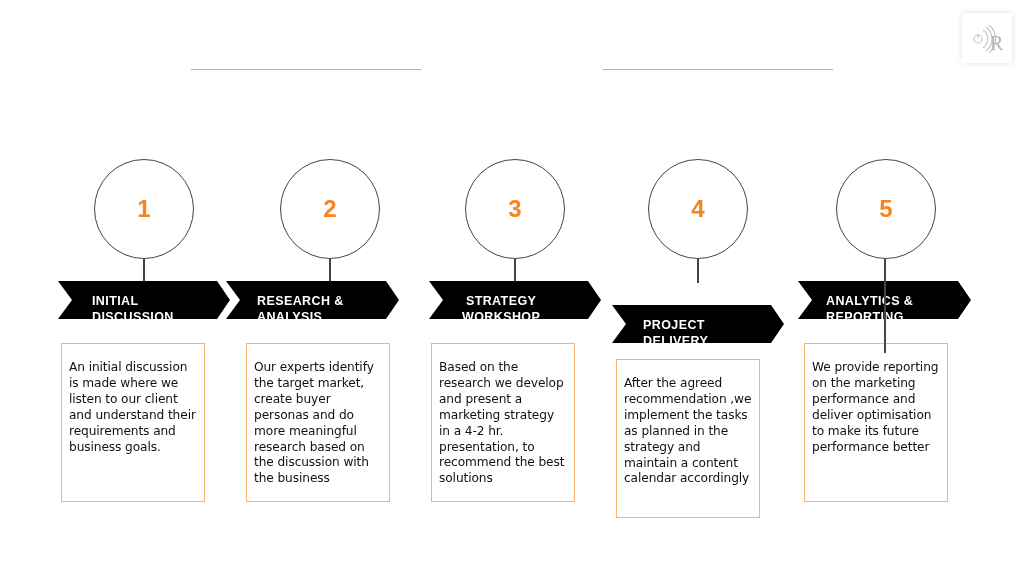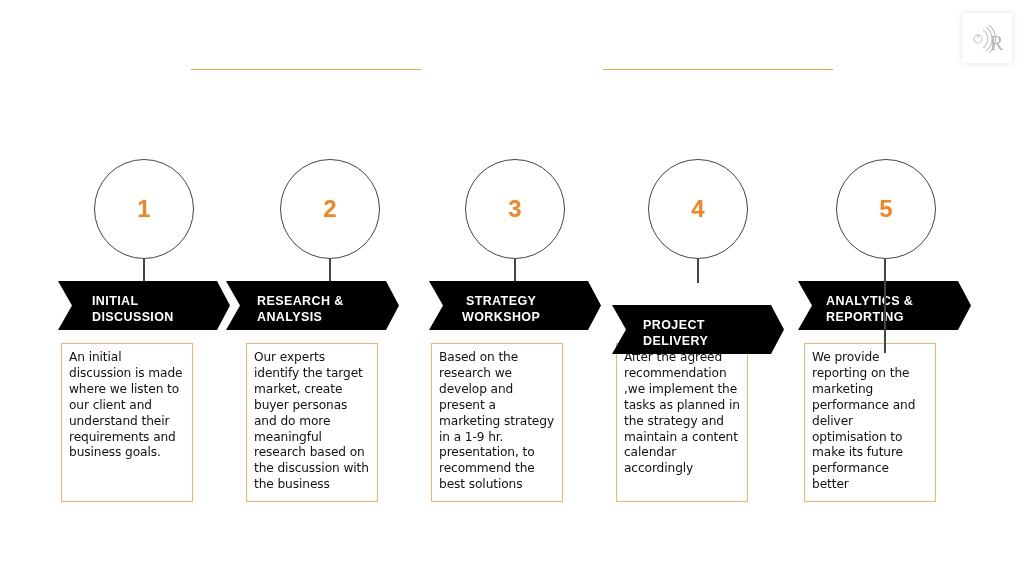--- a/index.html
+++ b/index.html
@@ -29,33 +29,33 @@
       display: flex; align-items: center; justify-content: center;
       top: 159px; z-index: 2;
     }
     .circle-num {
       font-family: "Liberation Sans", sans-serif; font-weight: 700; font-size: 24px; color: #f7841e;
     }
     .connector { position: absolute; width: 2px; background: #444444; top: 259px; height: 24px; z-index: 1; }
     .connector.long { height: 94px; z-index: 4; }
 
     .chevron {
-      position: absolute; top: 281px; height: 49px; background: #000000;
+      position: absolute; top: 281px; height: 38px; background: #000000;
       clip-path: polygon(0 0, calc(100% - 13px) 0, 100% 50%, calc(100% - 13px) 100%, 0 100%, 14px 50%);
       z-index: 3;
     }
     .chevron-label {
       position: absolute; top: 13px; color: #ffffff;
       font-family: "Liberation Sans", sans-serif; font-weight: 700; font-size: 12.5px;
       line-height: 15.5px; letter-spacing: 0.4px; white-space: pre-line;
     }
 
     .desc-box {
-      position: absolute; top: 343px; width: 132px; height: 159px;
-      border: 1px solid #f5b46a; background: #ffffff; padding: 6px 7px;
+      position: absolute; top: 343px; width: 144px; height: 159px;
+      border: 1px solid #f5b46a; background: #ffffff; padding: 16px 7px;
     }
     .desc-text {
       font-family: "DejaVu Sans", sans-serif; font-size: 12.2px; line-height: 15.9px;
       color: #111111; letter-spacing: -0.1px;
     }
   </style>
 </head>
 <body>
 
 <div class="title-row">
@@ -105,34 +105,34 @@
 <div class="step">
   <div class="circle" style="left:465px;">
     <span class="circle-num">3</span>
   </div>
   <div class="connector" style="left:514px;"></div>
   <div class="chevron" style="left:429px; width:172px;">
     <div class="chevron-label" style="left:33px;text-align:center;">STRATEGY
 WORKSHOP</div>
   </div>
   <div class="desc-box" style="left:431px;">
-    <div class="desc-text">Based on the research we develop and present a marketing strategy in a 1-9 hr. presentation, to recommend the best solutions</div>
+    <div class="desc-text">Based on the research we develop and present a marketing strategy in a 4-2 hr. presentation, to recommend the best solutions</div>
   </div>
 </div>
 
 <div class="step">
   <div class="circle" style="left:648px;">
     <span class="circle-num">4</span>
   </div>
   <div class="connector" style="left:697px;"></div>
   <div class="chevron" style="left:612px; width:172px;margin-top:24px;">
     <div class="chevron-label" style="left:31px;">PROJECT
 DELIVERY</div>
   </div>
-  <div class="desc-box" style="left:616px;">
+  <div class="desc-box" style="left:616px;margin-top:16px;">
     <div class="desc-text">After the agreed recommendation ,we implement the tasks as planned in the strategy and maintain a content calendar accordingly</div>
   </div>
 </div>
 
 <div class="step">
   <div class="circle" style="left:836px;">
     <span class="circle-num">5</span>
   </div>
   <div class="connector long" style="left:884px;"></div>
   <div class="chevron" style="left:798px; width:173px;">

